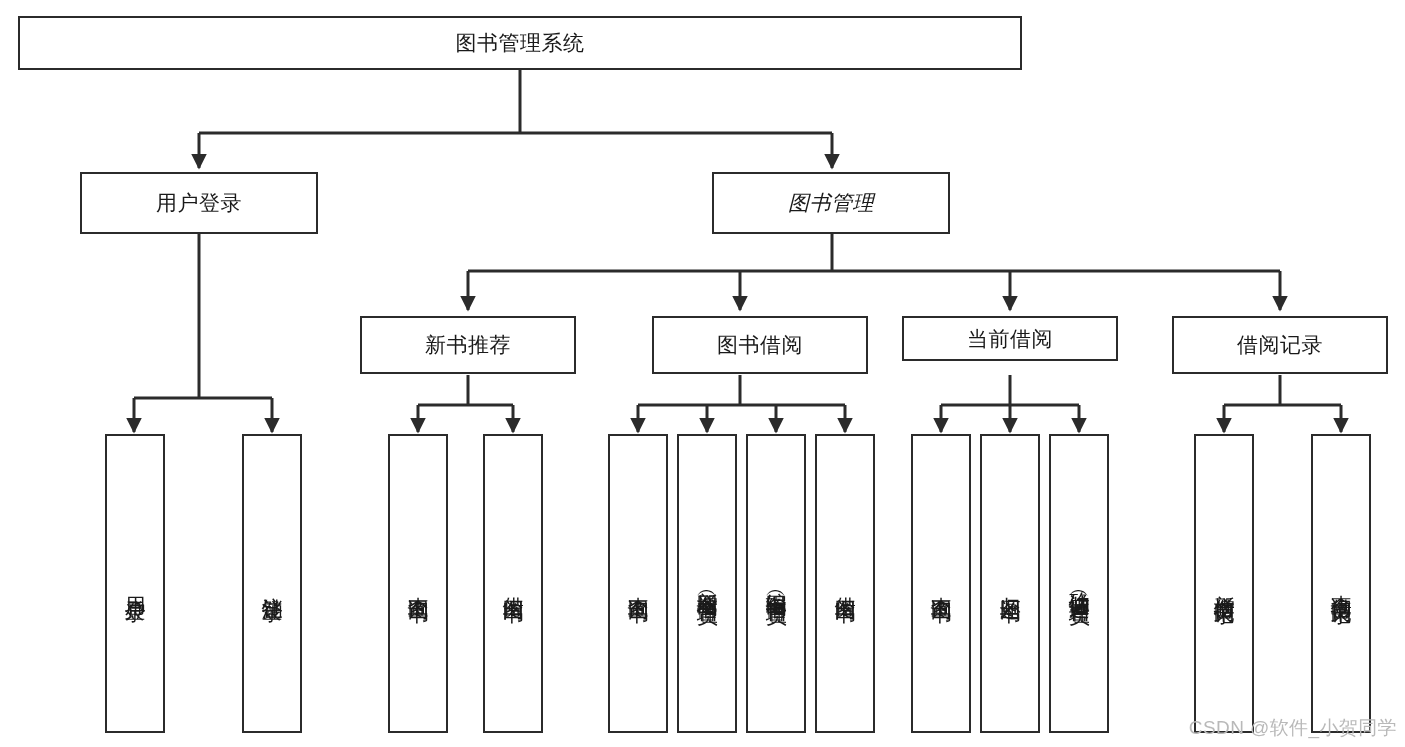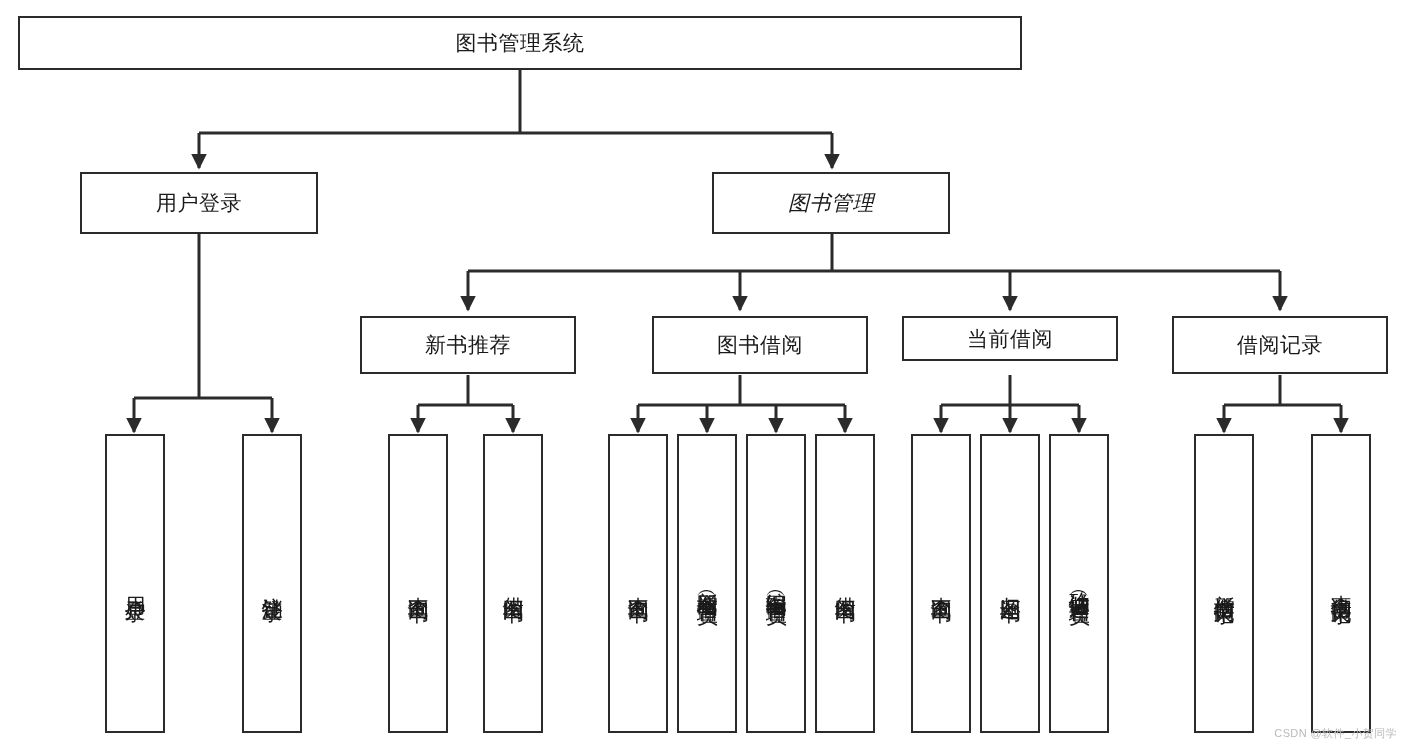--- a/index.html
+++ b/index.html
@@ -52,21 +52,21 @@
   }
   .node-v .vlabel {
     writing-mode: vertical-rl;
     text-orientation: upright;
     display: block;
   }
   .watermark {
     position: absolute;
     right: 8px;
     bottom: 6px;
-    font-size: 11px;
+    font-size: 19px;
     color: #b9b9b9;
     white-space: nowrap;
     letter-spacing: 0.4px;
     font-family: "Liberation Sans", "DejaVu Sans", sans-serif;
   }
 </style>
 </head>
 <body>
 
 <div id="diagram-root">

